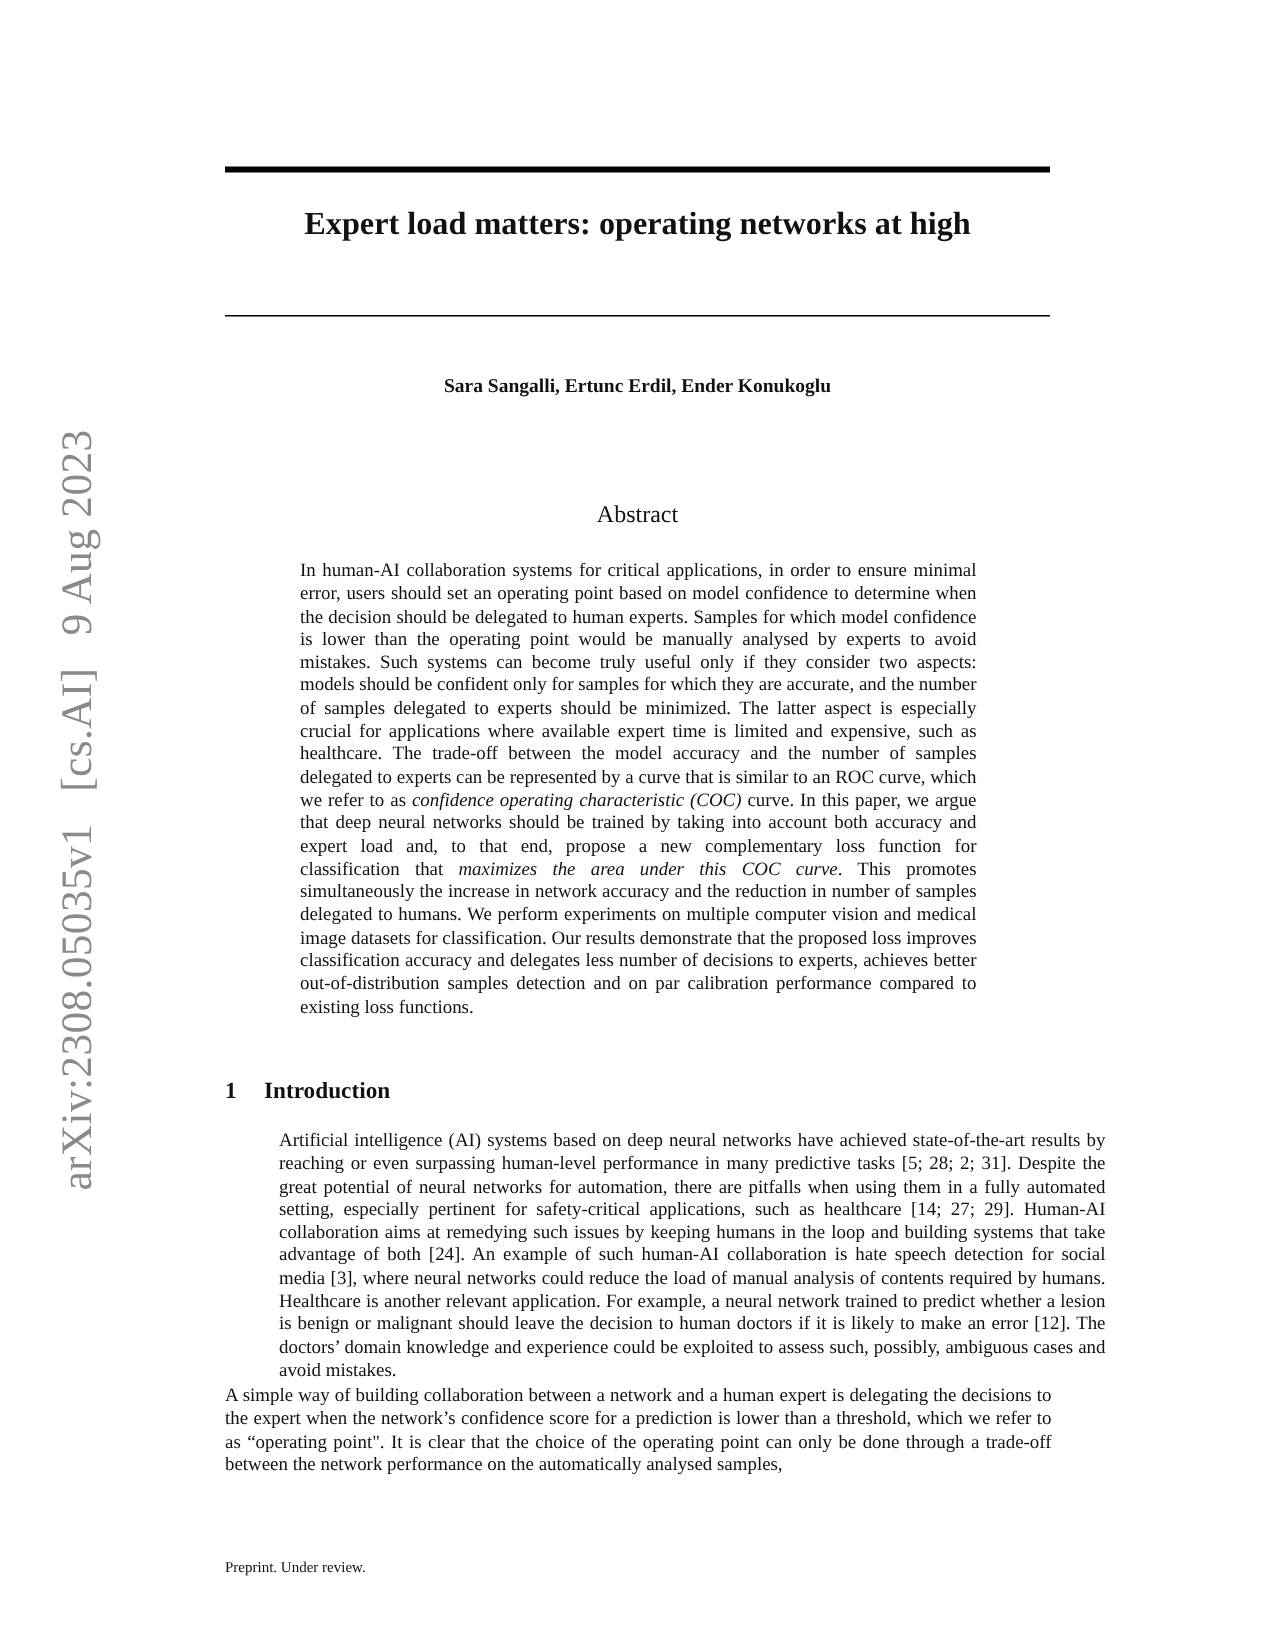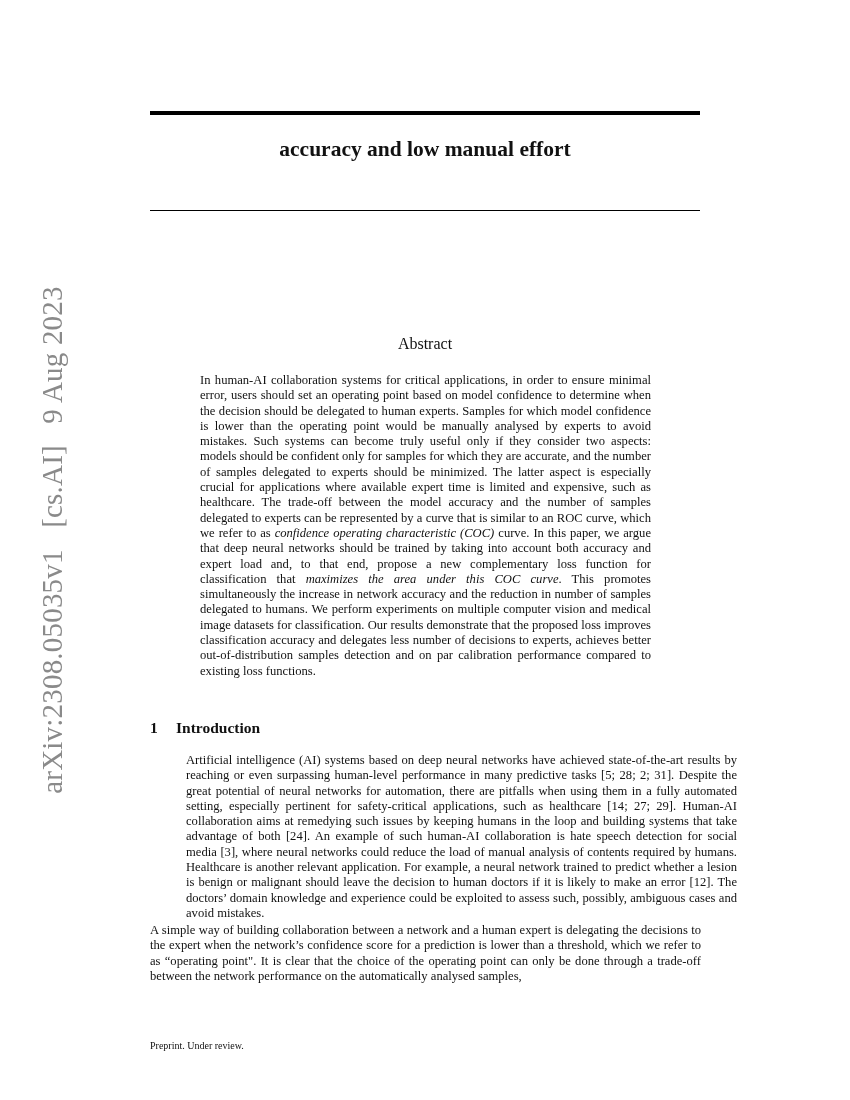--- a/index.html
+++ b/index.html
@@ -54,25 +54,26 @@
 <body>
 
 <div class="arxiv-stamp">
   <span>arXiv:2308.05035v1</span>
   <span>[cs.AI]</span>
   <span>9 Aug 2023</span>
 </div>
 
 <div class="rule-top"></div>
 <div class="title">
-  <div>accuracy and low manual effort</div>
+  <div>Expert load matters: operating networks at high</div>
 </div>
 <div class="rule-bottom"></div>
 
 <div class="authors">
+  <div class="names">Sara Sangalli, Ertunc Erdil, Ender Konukoglu</div>
 </div>
 
 <div class="abstract-heading">Abstract</div>
 <p class="abstract"><span>In human-AI collaboration systems for critical applications, in order to ensure minimal error, users should set an operating point based on model confidence to determine when the decision should be delegated to human experts. Samples for which model confidence is lower than the operating point would be manually analysed by experts to avoid mistakes.  Such systems can become truly useful only if they consider two aspects: models should be confident only for samples for which they are accurate, and the number of samples delegated to experts should be minimized. The latter aspect is especially crucial for applications where available expert time is limited and expensive, such as healthcare. The trade-off between the model accuracy and the number of samples delegated to experts can be represented by a curve that is similar to an ROC curve, which we refer to as </span><em>confidence operating characteristic (COC)</em><span> curve. In this paper, we argue that deep neural networks should be trained by taking into account both accuracy and expert load and, to that end, propose a new complementary loss function for classification that </span><em>maximizes the area under this COC curve</em><span>. This promotes simultaneously the increase in network accuracy and the reduction in number of samples delegated to humans. We perform experiments on multiple computer vision and medical image datasets for classification. Our results demonstrate that the proposed loss improves classification accuracy and delegates less number of decisions to experts, achieves better out-of-distribution samples detection and on par calibration performance compared to existing loss functions.</span></p>
 
 <div class="section-heading">
   <span class="num">1</span><span>Introduction</span>
 </div>
 
 <p class="body-text p1">Artificial intelligence (AI) systems based on deep neural networks have achieved state-of-the-art results by reaching or even surpassing human-level performance in many predictive tasks [5; 28; 2; 31]. Despite the great potential of neural networks for automation, there are pitfalls when using them in a fully automated setting, especially pertinent for safety-critical applications, such as healthcare [14; 27; 29]. Human-AI collaboration aims at remedying such issues by keeping humans in the loop and building systems that take advantage of both [24].  An example of such human-AI collaboration is hate speech detection for social media [3], where neural networks could reduce the load of manual analysis of contents required by humans. Healthcare is another relevant application. For example, a neural network trained to predict whether a lesion is benign or malignant should leave the decision to human doctors if it is likely to make an error [12]. The doctors’ domain knowledge and experience could be exploited to assess such, possibly, ambiguous cases and avoid mistakes.</p>

